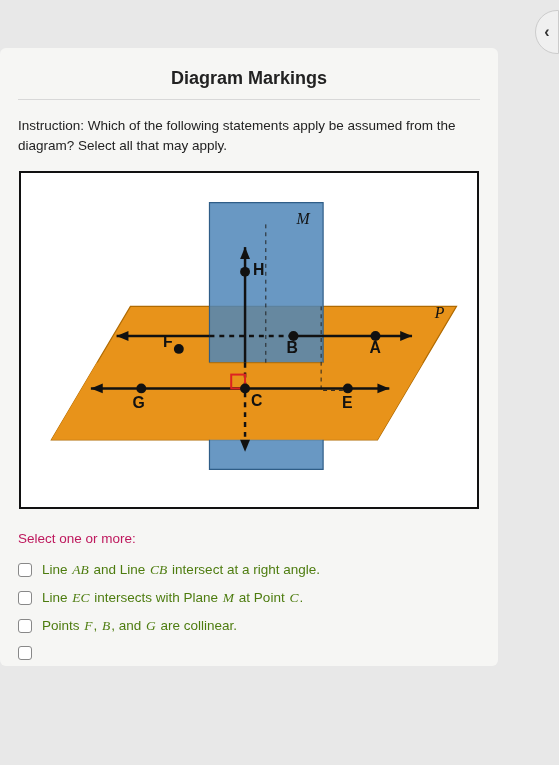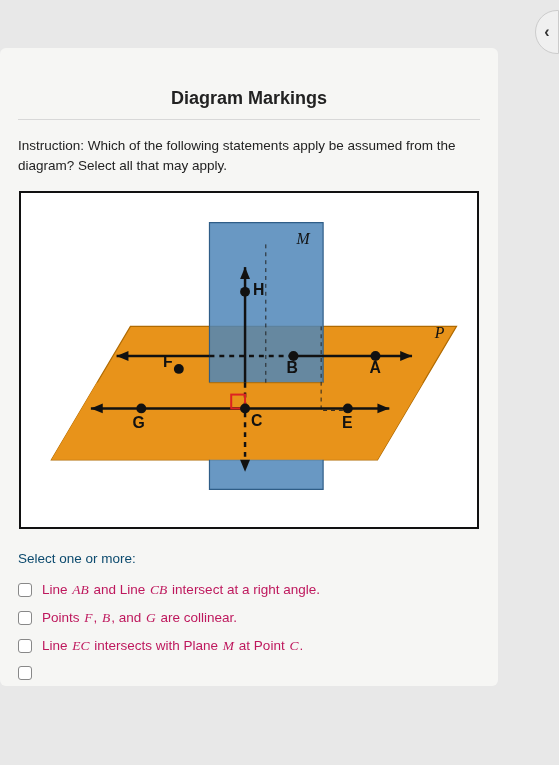--- a/index.html
+++ b/index.html
@@ -25,21 +25,21 @@
       justify-content: center;
       font-size: 16px;
       font-weight: bold;
       color: #333;
       cursor: pointer;
     }
     .card {
       background: #f6f6f4;
       border-radius: 6px;
       margin: 0 30px 0 0;
-      padding: 24px 18px 0 18px;
+      padding: 4px 18px 0 18px;
       width: 498px;
     }
     .spacer-top {
       height: 48px;
     }
     h2.title {
       text-align: center;
       font-size: 18px;
       font-weight: 800;
       color: #222;
@@ -60,31 +60,31 @@
     .diagram-wrap {
       border: 2.5px solid #111;
       background: #fff;
       width: 460px;
       height: 338px;
       position: relative;
       margin: 0 auto;
     }
     .select-label {
       font-size: 13.5px;
-      color: #0c4a6e;
+      color: #be185d;
       margin: 22px 0 10px 0;
     }
     .options { list-style: none; }
     .options li {
       display: flex;
       align-items: center;
       gap: 10px;
       padding: 6px 0;
       font-size: 13.5px;
-      color: #be185d;
+      color: #4d7c0f;
     }
     .checkbox {
       width: 14px; height: 14px;
       border: 1.5px solid #888;
       border-radius: 3px;
       flex-shrink: 0;
       cursor: pointer;
       background: #fff;
     }
     .math { font-style: italic; font-family: Georgia, 'Times New Roman', serif; }
@@ -176,26 +176,26 @@
   <ul class="options">
     <li>
       <span class="checkbox"></span>
       <span class="option-text">
         <span>Line </span><span class="math">AB</span><span> and Line </span><span class="math">CB</span><span> intersect at a right angle.</span>
       </span>
     </li>
     <li>
       <span class="checkbox"></span>
       <span class="option-text">
+        <span>Line </span><span class="math">EC</span><span> intersects with Plane </span><span class="math">M</span><span> at Point </span><span class="math">C</span><span>.</span>
+      </span>
+    </li>
+    <li>
+      <span class="checkbox"></span>
+      <span class="option-text">
         <span>Points </span><span class="math">F</span><span>, </span><span class="math">B</span><span>, and </span><span class="math">G</span><span> are collinear.</span>
       </span>
     </li>
     <li>
       <span class="checkbox"></span>
-      <span class="option-text">
-        <span>Line </span><span class="math">EC</span><span> intersects with Plane </span><span class="math">M</span><span> at Point </span><span class="math">C</span><span>.</span>
-      </span>
-    </li>
-    <li>
-      <span class="checkbox"></span>
     </li>
   </ul>
 </div>
 
 </body></html>

